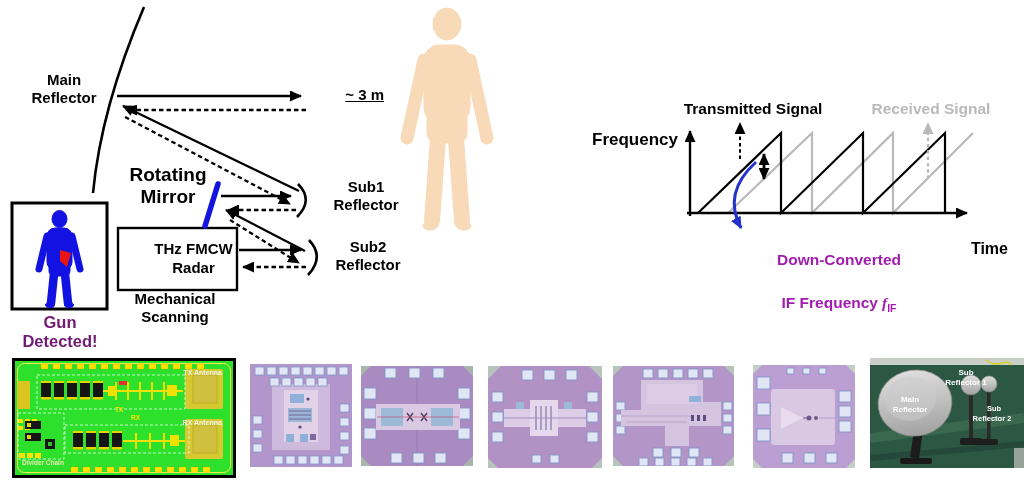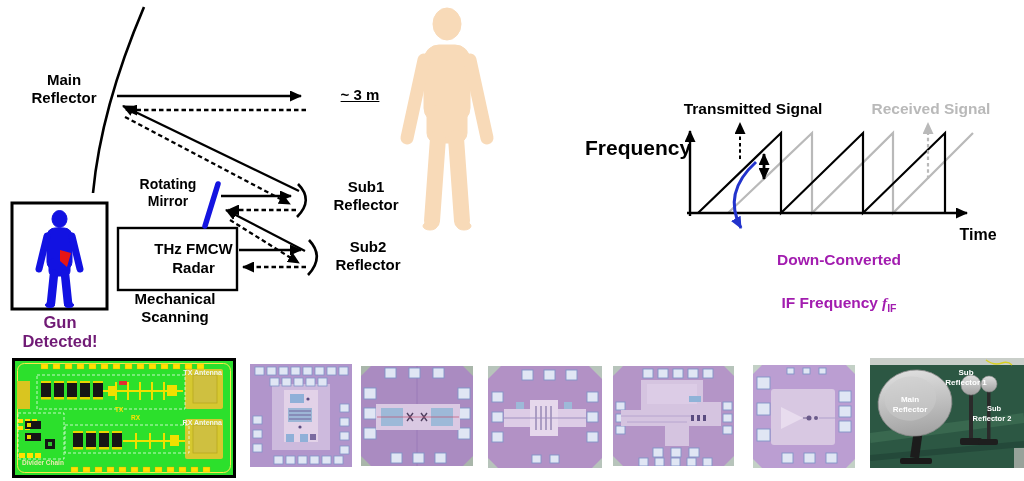--- a/index.html
+++ b/index.html
@@ -91,38 +91,38 @@
       <line x1="687" y1="213" x2="967" y2="213" stroke="#000" stroke-width="2.4" marker-end="url(#mB)"></line>
       <line x1="740" y1="159" x2="740" y2="123" stroke="#000" stroke-width="2" stroke-dasharray="3.5 2.8" marker-end="url(#mB)"></line>
       <line x1="928" y1="179" x2="928" y2="123" stroke="#b9b9b9" stroke-width="2.2" stroke-dasharray="3.5 2.8" marker-end="url(#mG)"></line>
       <line x1="764" y1="154" x2="764" y2="179" stroke="#000" stroke-width="2.8" marker-start="url(#mB)" marker-end="url(#mB)"></line>
       <path d="M756,162 Q722,193 741,228" stroke="#2233cc" stroke-width="3" marker-end="url(#mBlu)"></path>
     </g>
   </svg>
 
   <div class="lbl" style="left:8px;top:71px;width:112px;font-size:15px;">Main
 Reflector</div>
-  <div class="lbl" style="left:328px;top:86px;width:64px;font-size:15px;text-align:center;text-decoration:underline;">~ 3 m</div>
-  <div class="lbl" style="left:120px;top:176px;width:96px;font-size:14px;">Rotating
+  <div class="lbl" style="left:320px;top:86px;width:64px;font-size:15px;text-align:right;text-decoration:underline;">~ 3 m</div>
+  <div class="lbl" style="left:120px;top:164px;width:96px;font-size:19px;">Rotating
 Mirror</div>
   <div class="lbl" style="left:316px;top:178px;width:100px;font-size:15px;">Sub1
 Reflector</div>
   <div class="lbl" style="left:318px;top:238px;width:100px;font-size:15px;">Sub2
 Reflector</div>
   <div class="lbl radar-text" style="left:134px;top:228px;width:119px;height:62px;font-size:15px;">THz FMCW
 Radar</div>
   <div class="lbl" style="left:122px;top:290px;width:106px;font-size:15px;">Mechanical
 Scanning</div>
   <div class="lbl" style="left:10px;top:313px;width:100px;font-size:16.5px;color:#701a75;">Gun
 Detected!</div>
 
   <div class="lbl" style="left:664px;top:100px;width:178px;font-size:15.5px;">Transmitted Signal</div>
   <div class="lbl" style="left:856px;top:100px;width:150px;font-size:15.5px;color:#b9b9b9;">Received Signal</div>
-  <div class="lbl" style="left:585px;top:136px;width:100px;font-size:21px;text-align:left;">Frequency</div>
-  <div class="lbl" style="left:948px;top:226px;width:60px;font-size:16px;text-align:center;">Time</div>
+  <div class="lbl" style="left:585px;top:130px;width:100px;font-size:17px;text-align:center;">Frequency</div>
+  <div class="lbl" style="left:948px;top:240px;width:60px;font-size:16px;text-align:right;">Time</div>
   <div class="lbl ann2" style="left:748px;top:227px;width:182px;font-size:15.5px;color:#a21caf;line-height:1.4;">
     <div><span>Down-Converted</span></div>
     <div><span>IF Frequency</span><i>f</i><sub>IF</sub></div>
   </div>
 
   <div class="pcb" style="left:12px;top:358px;width:218px;height:114px;">
     <svg width="218" height="114" viewBox="0 0 218 114">
       <rect x="0" y="0" width="218" height="114" fill="#2ce02c"></rect>
       <rect x="2.5" y="2.5" width="213" height="109" rx="7" fill="none" stroke="#ffe84a" stroke-width="1"></rect>
       <g fill="#ffe200" stroke="#caa400" stroke-width="0.3">

